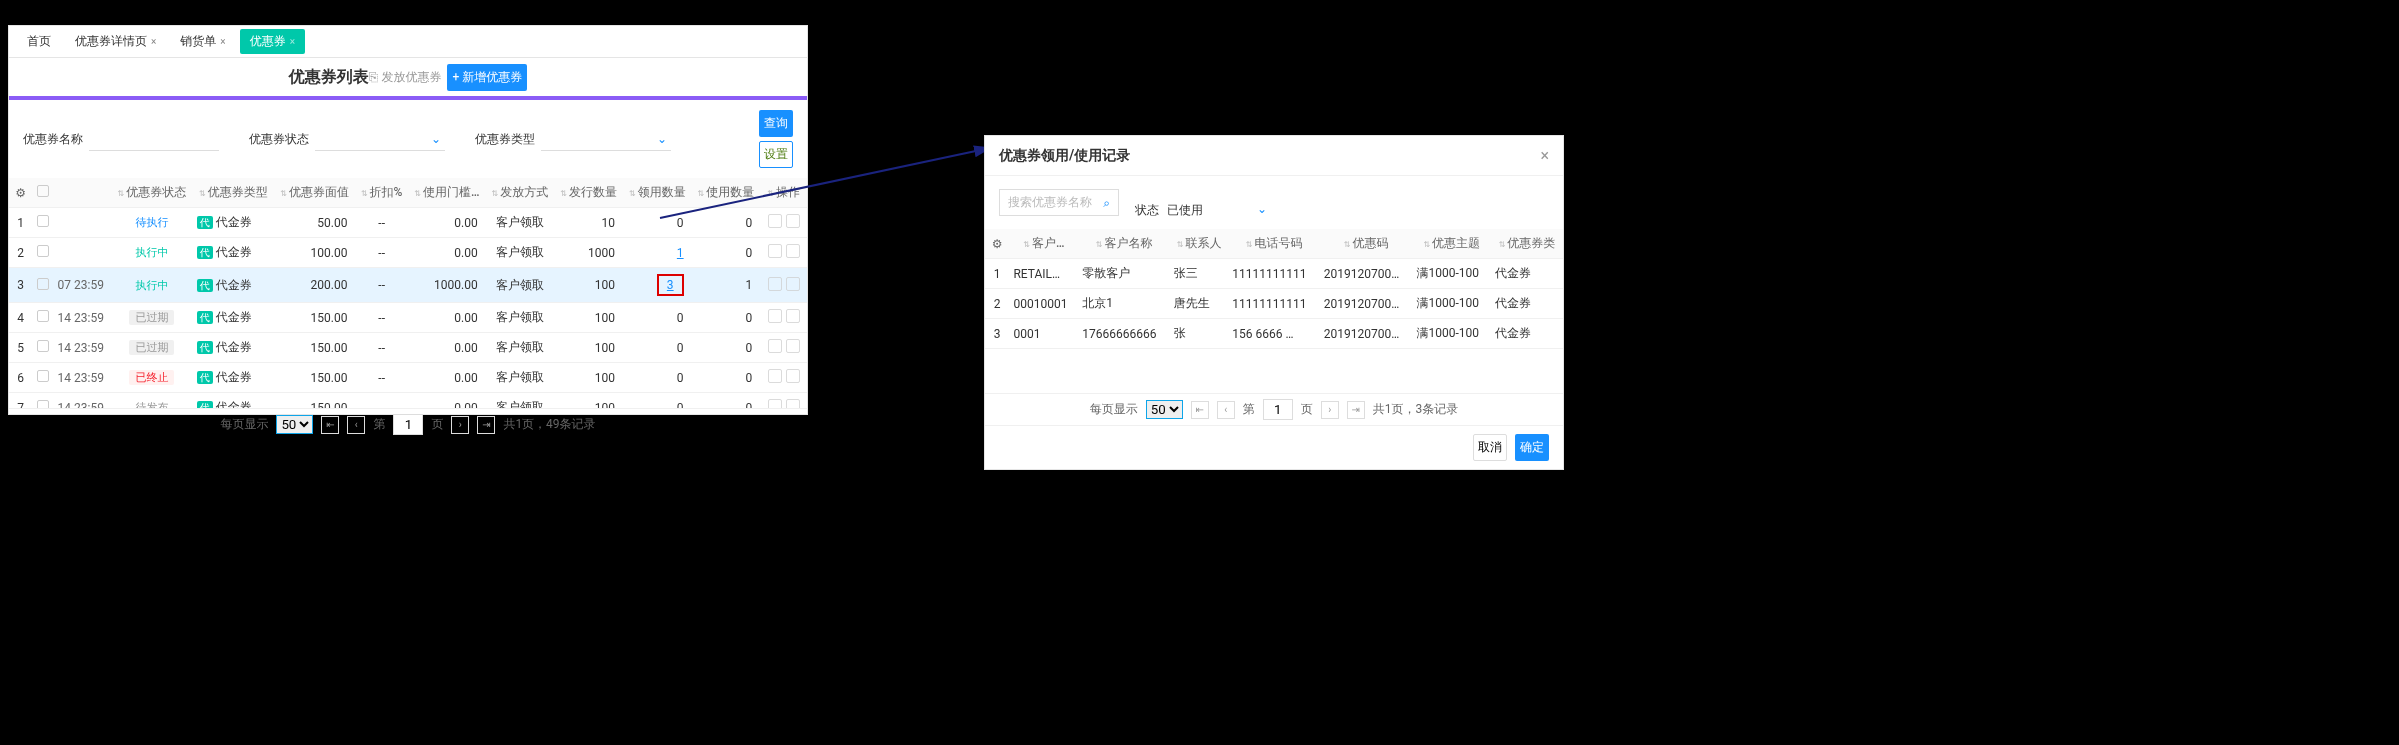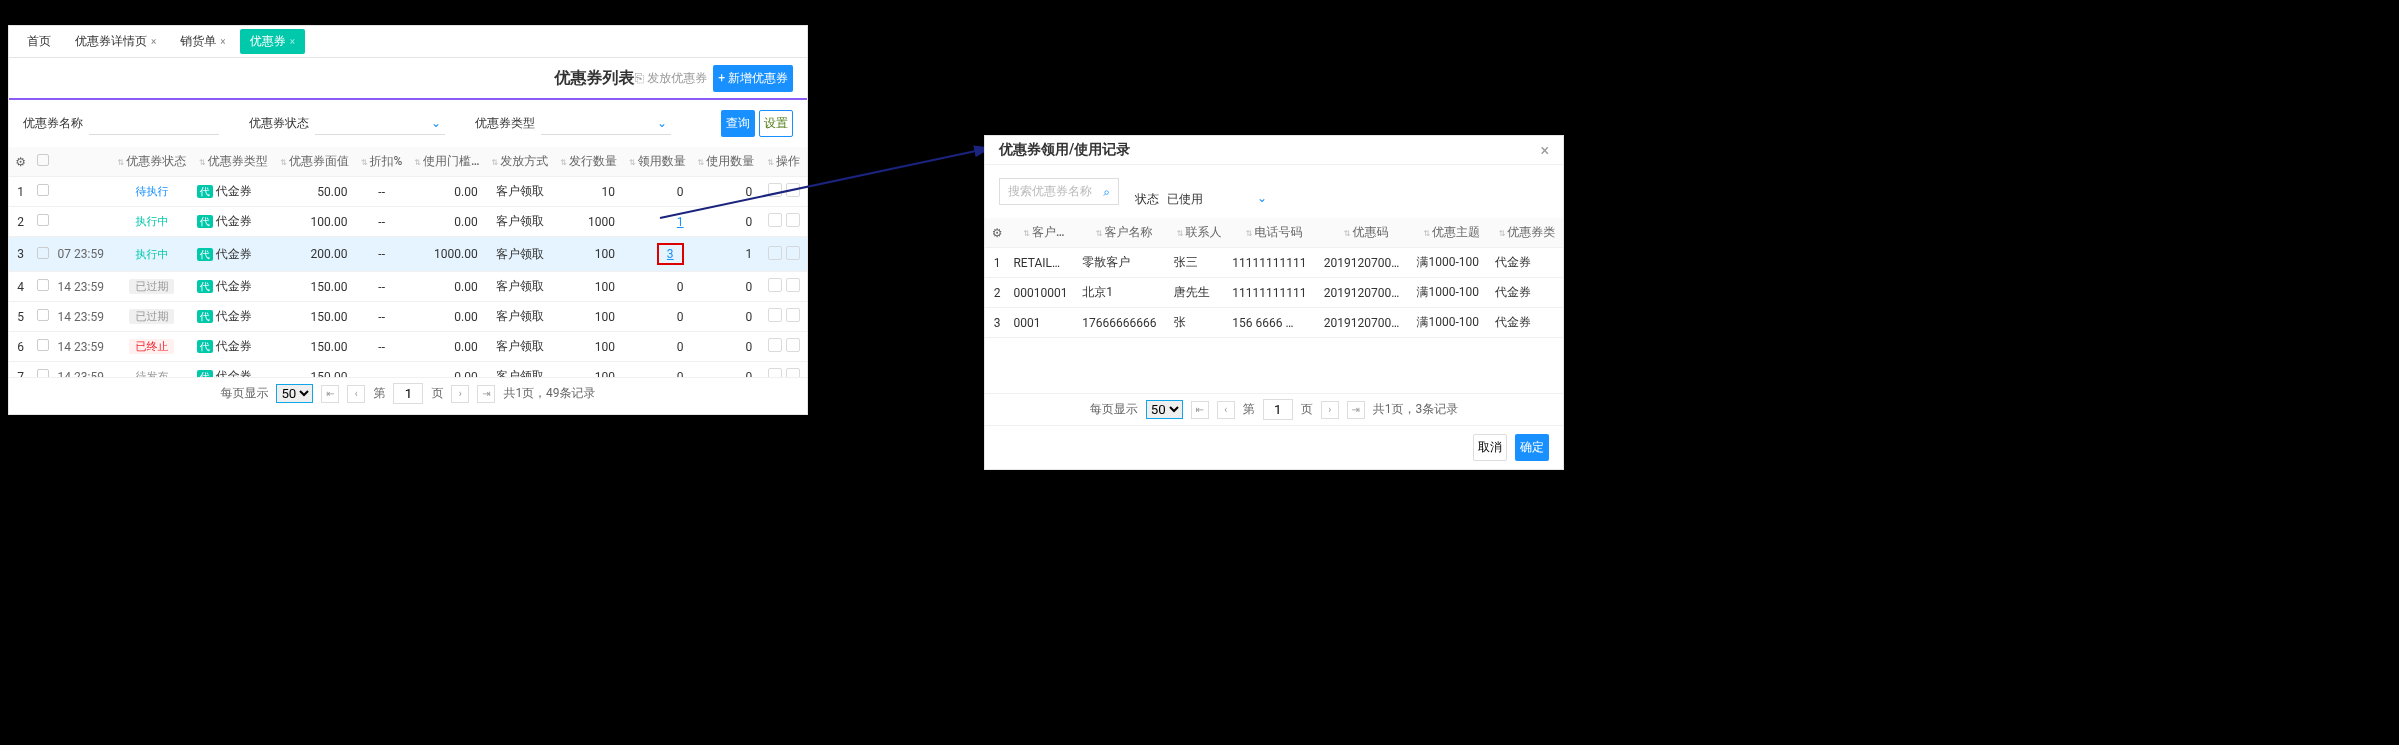--- a/index.html
+++ b/index.html
@@ -6,33 +6,33 @@
 body { background:#000; width:2399px; height:745px; position:relative; overflow:hidden; font-size:13px; color:#333; }
 .panel { background:#fff; position:absolute; border:1px solid #e5e5e5; }
 .panel-left { left:8px; top:25px; width:800px; height:390px; }
 .panel-right { left:984px; top:135px; width:580px; height:335px; }
 
 .tabs { height:32px; border-bottom:1px solid #e5e5e5; display:flex; align-items:center; padding:0 8px; gap:4px; font-size:12px; }
 .tab { padding:4px 10px; cursor:pointer; display:flex; align-items:center; gap:4px;justify-content:center; }
 .tab.active { background:#00c8aa; color:#fff; border-radius:2px; }
 .tab .x { font-size:10px; opacity:.6; }
 
-.page-hdr { height:42px; display:flex; align-items:center; justify-content:flex-end; padding:0 14px; border-bottom:2px solid #8b5cf6; }
+.page-hdr { height:42px; display:flex; align-items:center; justify-content:center; padding:0 14px; border-bottom:4px solid #8b5cf6; }
 .page-title { font-size:16px; font-weight:600; }
 .hdr-actions { display:flex; gap:6px; align-items:center; }
 .link-muted { color:#999; font-size:12px; display:flex; align-items:center; gap:3px; }
 .btn { padding:4px 4px; border-radius:2px; font-size:12px; border:1px solid transparent; cursor:pointer; background:#fff; }
 .btn-primary { background:#1890ff; color:#fff; }
 .btn-outline { border-color:#1890ff; color:#4d7c0f; }
 
 .filters { display:flex; align-items:center; padding:10px 14px; gap:30px; font-size:12px; }
 .filter { display:flex; align-items:center; gap:6px; }
 .filter input, .filter .select { border:none; border-bottom:1px solid #ddd; padding:4px; width:130px; font-size:12px; }
 .filter .select { display:flex; justify-content:flex-end; color:#1890ff; }
-.filter-actions { display:flex; flex-direction:row; gap:4px; margin-left:auto; }
+.filter-actions { display:flex; flex-direction:column; gap:4px; margin-left:auto; }
 
 .tbl { width:100%; border-collapse:collapse; font-size:12px; }
 .tbl th, .tbl td { padding:6px 4px; text-align:center; border-bottom:1px solid #f0f0f0; white-space:nowrap; overflow:hidden; text-overflow:ellipsis; }
 .tbl th { background:#fafafa; color:#666; font-weight:500; position:relative; }
 .tbl th .sort { font-size:8px; color:#bbb; margin-right:2px; }
 .tbl td.num { text-align:right; padding-right:8px; }
 .tbl tr.highlight { background:#e6f4ff; }
 .chkbox { width:12px; height:12px; border:1px solid #ccc; border-radius:2px; display:inline-block; }
 .status { padding:1px 6px; border-radius:2px; font-size:11px; }
 .status.pending { color:#1890ff; }
@@ -43,21 +43,21 @@
 .type-badge { background:#00c8aa; color:#fff; padding:1px 3px; border-radius:2px; font-size:10px; margin-right:3px; }
 .action-ico { width:14px; height:14px; display:inline-block; border:1px solid #ccc; border-radius:2px; margin:0 2px; opacity:.7; }
 .boxed { border:2px solid #d00; padding:2px 8px; display:inline-block; }
 .link { color:#1890ff; text-decoration:underline; }
 
 .pager { height:32px; border-top:1px solid #f0f0f0; display:flex; align-items:center; justify-content:center; gap:8px; font-size:12px; color:#666; }
 .pager .pg-btn { width:18px; height:18px; border:1px solid #ddd; display:flex; align-items:center; justify-content:center; font-size:10px; color:#999; }
 .pager input { width:30px; text-align:center; border:1px solid #ddd; padding:2px; }
 .pager select { border:1px solid #0ea5e9; padding:0; }
 
-.modal-hdr { height:29px; display:flex; align-items:center; justify-content:space-between; padding:0 14px; border-bottom:1px solid #f0f0f0; }
+.modal-hdr { height:40px; display:flex; align-items:center; justify-content:space-between; padding:0 14px; border-bottom:1px solid #f0f0f0; }
 .modal-title { font-size:14px; font-weight:600; }
 .modal-close { font-size:16px; color:#999; cursor:pointer; }
 .modal-search { padding:10px 14px; display:flex; align-items:center; gap:16px; font-size:12px; }
 .search-box { border:1px solid #ddd; padding:4px 8px; display:flex; align-items:center; gap:6px; width:120px; color:#bbb; }
 .search-box .mag { color:#1890ff; }
 .state-sel { display:flex; align-items:center; gap:8px;margin-top:16px; }
 .state-val { color:#333; width:100px; display:flex; justify-content:space-between; }
 .modal-body { max-height:180px; overflow:auto; }
 .modal-ftr { position:absolute; bottom:0; left:0; right:0; height:44px; border-top:1px solid #f0f0f0; display:flex; align-items:center; justify-content:flex-end; padding:0 14px; gap:8px; }
 

